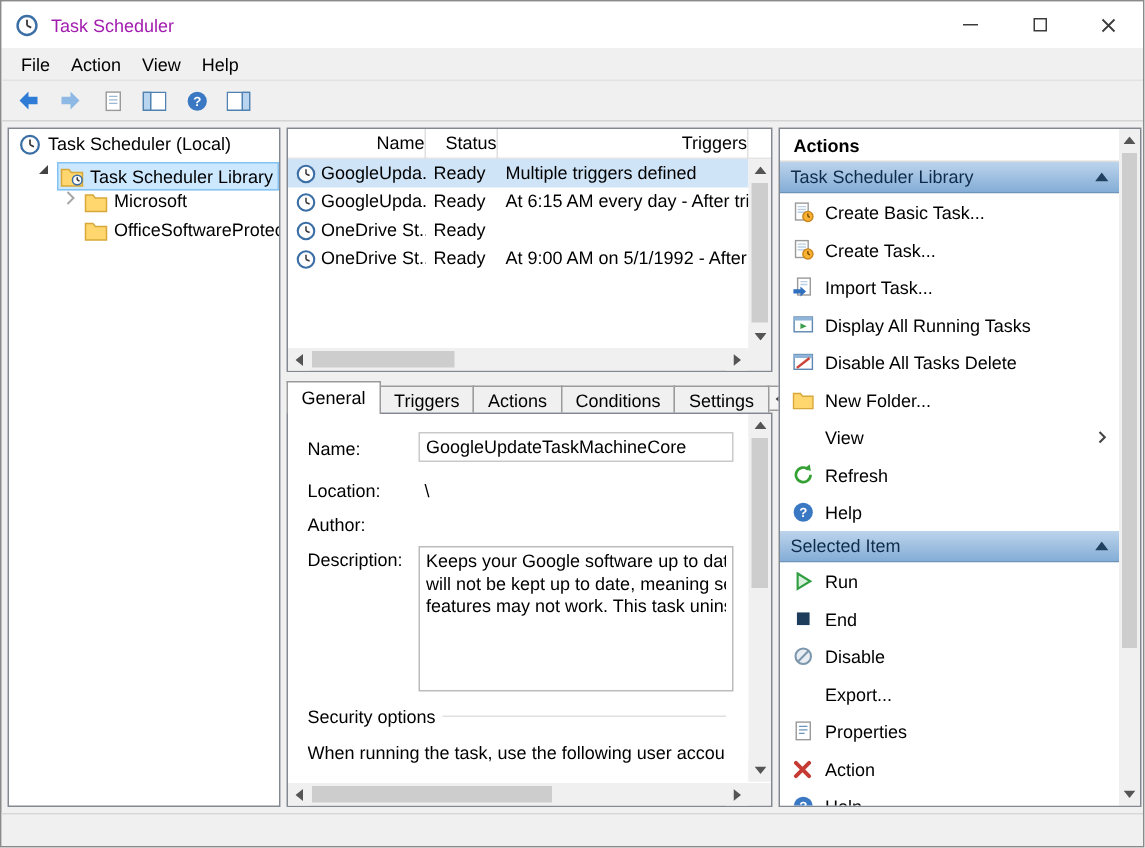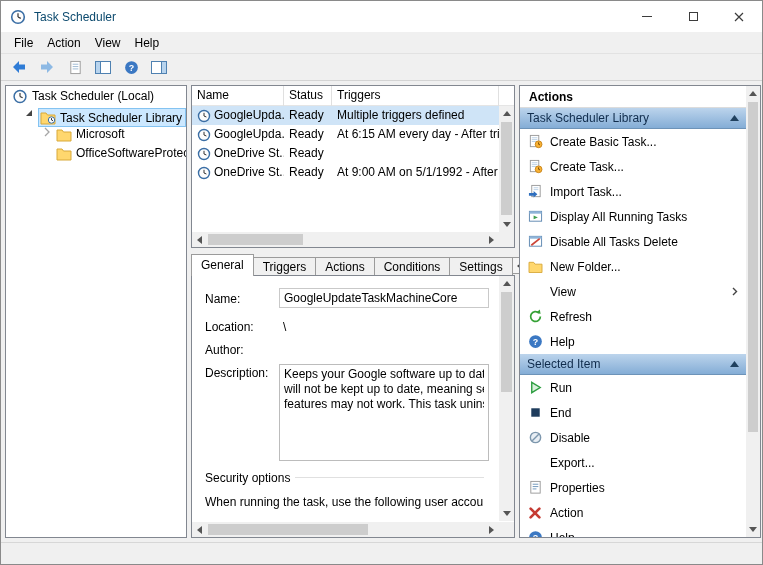--- a/index.html
+++ b/index.html
@@ -2,36 +2,36 @@
 <html><head>
 <meta charset="utf-8">
 <style>
   html,body{margin:0;padding:0;background:#d6d6d6;}
   *{box-sizing:border-box;}
   .window{position:relative;width:763px;height:565px;background:#f0f0f0;border:1px solid #8a8a8a;
           font-family:"Liberation Sans",sans-serif;font-size:12px;color:#000;overflow:hidden;}
   
   .titlebar{position:absolute;left:0;top:0;width:100%;height:31px;background:#ffffff;display:flex;align-items:center;}
   .app-icon{margin-left:9px;width:16px;height:16px;flex:0 0 16px;}
-  .titlebar .title{margin-left:8px;color:#0c4a6e;}
+  .titlebar .title{margin-left:8px;color:#a21caf;}
   .win-controls{position:absolute;right:0;top:0;height:31px;display:flex;}
   .win-btn{width:46px;height:31px;display:flex;align-items:center;justify-content:center;color:#3c3c3c;}
   .glyph-min{width:10px;height:1px;background:#3c3c3c;}
   .glyph-max{width:9px;height:9px;border:1px solid #3c3c3c;}
   
   .menubar{position:absolute;left:0;top:31px;width:100%;height:22px;background:#f0f0f0;border-bottom:1px solid #e2e2e2;
            display:flex;align-items:center;padding-left:6px;}
   .menu-item{padding:0 7px;height:22px;line-height:22px;}
   .toolbar{position:absolute;left:0;top:53px;width:100%;height:27px;background:#f0f0f0;border-bottom:1px solid #d4d4d4;
            display:flex;align-items:center;padding-left:8px;gap:8px;}
   .tb-btn{width:20px;height:20px;display:flex;align-items:center;justify-content:center;}
   
   .panel{position:absolute;background:#fff;border:1px solid #828790;}
   .tree-panel{left:4px;top:84px;width:182px;height:453px;overflow:hidden;}
-  .task-list{left:190px;top:84px;width:324px;height:163px;}
+  .task-list{left:190px;top:84px;width:324px;height:163px;text-align:right;}
   .details{position:absolute;left:190px;top:253px;width:324px;height:284px;}
   .actions{left:518px;top:84px;width:242px;height:453px;overflow:hidden;}
   
   .tree-row{position:absolute;height:19px;display:flex;white-space:nowrap;}
   .tree-ic{width:16px;height:15px;margin-right:4px;flex:0 0 16px;}
   .tree-sel{display:flex;align-items:center;background:#cce8ff;border:1px solid #84c3f1;height:19px;padding:0 3px 0 1px;}
   .expander{width:10px;height:10px;margin-right:4px;display:flex;align-items:center;justify-content:center;}
   
   .lv-head{position:absolute;left:0;top:0;right:0;height:20px;display:flex;border-bottom:1px solid #e5e5e5;background:#fff;}
   .lv-hcell{height:20px;line-height:19px;padding-left:5px;border-right:1px solid #e0e0e0;overflow:hidden;}

